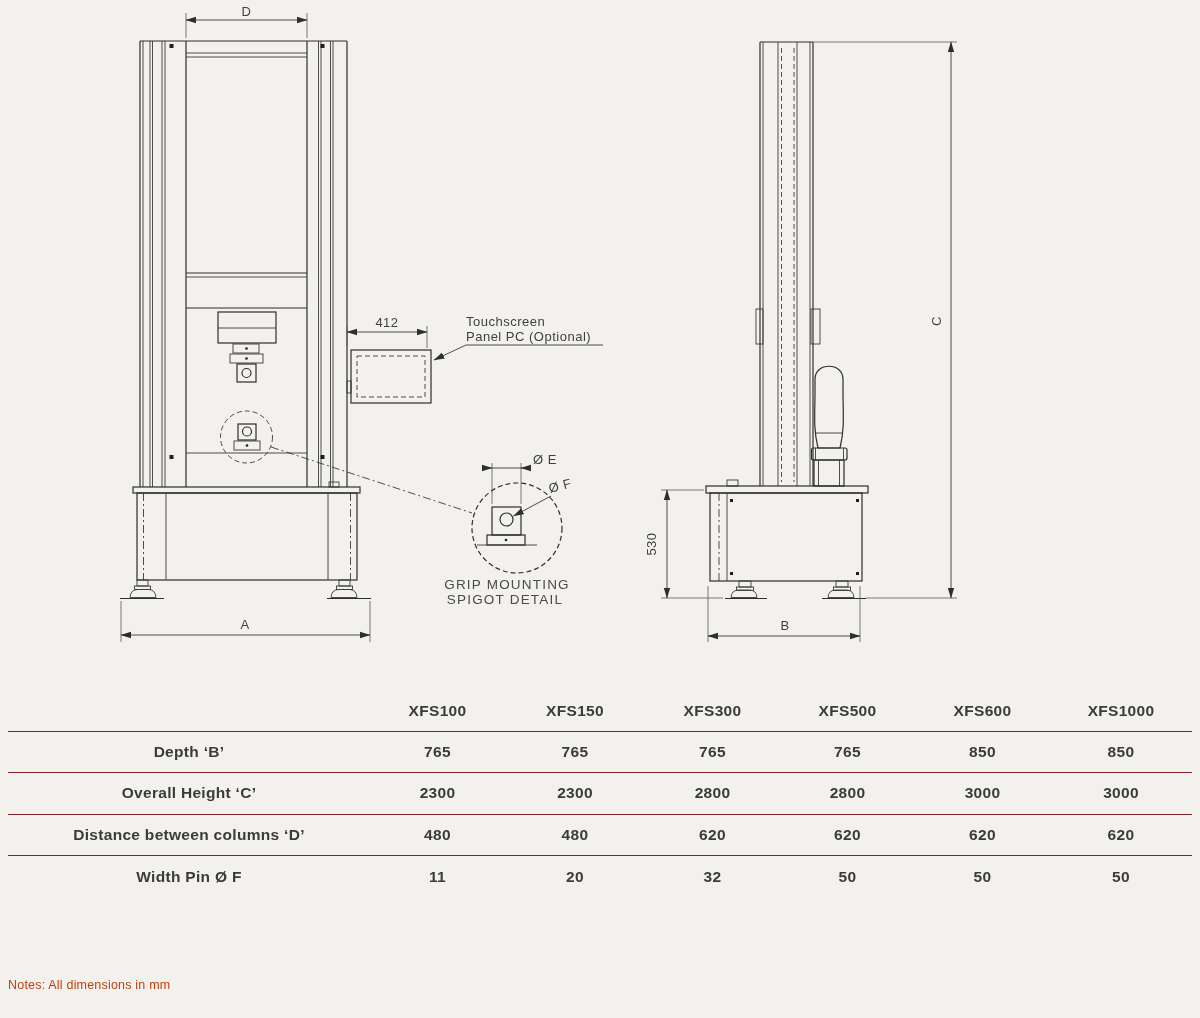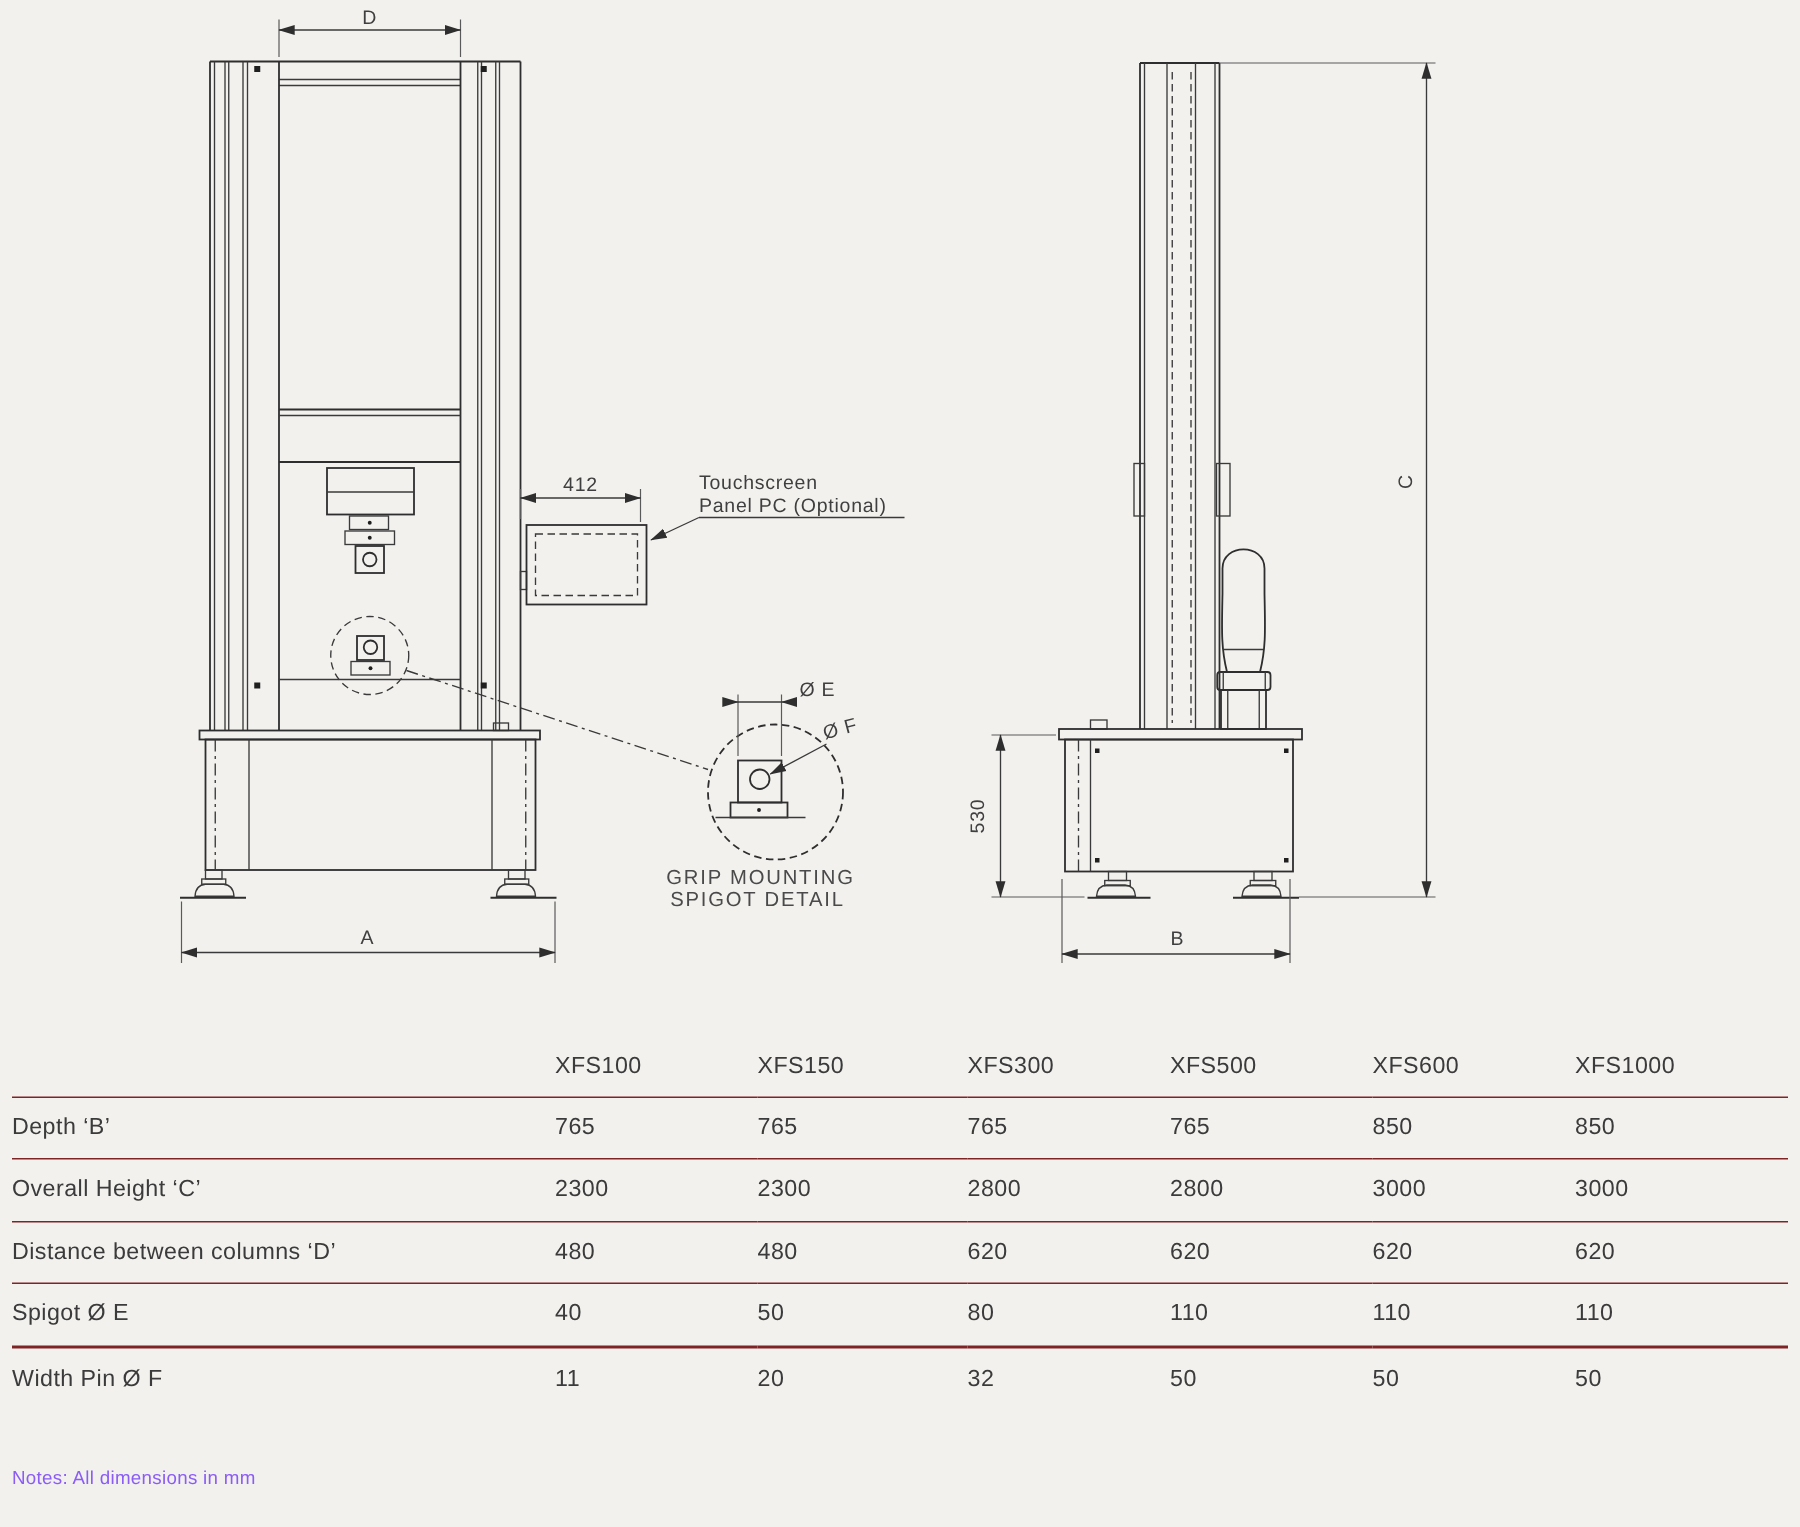--- a/index.html
+++ b/index.html
@@ -14,26 +14,26 @@
   .cl{stroke-dasharray:8 3 2 3;}
   .ext{stroke:#5a5a5a;stroke-width:0.8;fill:none;}
   .dim{stroke:#3a3a3a;stroke-width:0.9;fill:none;}
   .bolt{fill:#1f1f1f;stroke:none;}
   .dtxt{font:13px "Liberation Sans",sans-serif;fill:#3f3f3f;letter-spacing:0.5px;}
   .cap{font:13.5px "Liberation Sans",sans-serif;fill:#4a4a4a;letter-spacing:1.2px;}
 
   
   .spec-wrap{position:absolute;left:8px;top:681px;width:1184px;}
   table{border-collapse:collapse;table-layout:fixed;width:100%;color:#3b3b3b;}
-  th,td{font-size:15.5px;font-weight:normal;text-align:left;padding:0;letter-spacing:0.3px;}
+  th,td{font-size:15.5px;font-weight:bold;text-align:center;padding:0;letter-spacing:0.3px;}
   thead th{height:38.5px;vertical-align:bottom;padding-bottom:11px;border-bottom:1.5px solid #7e2424;}
   tbody th,tbody td{height:40.5px;vertical-align:middle;border-bottom:1.5px solid #7e2424;}
   tbody tr.thickline th,tbody tr.thickline td{border-bottom-width:2.5px;}
   tbody tr.lastline th,tbody tr.lastline td{border-bottom:none;height:42px;}
-  .notes{position:absolute;left:8px;top:977px;font-size:12.5px;line-height:17px;color:#8b5cf6;letter-spacing:0.2px;}
+  .notes{position:absolute;left:8px;top:977px;font-size:12.5px;line-height:17px;color:#c2410c;letter-spacing:0.2px;}
 </style>
 </head>
 <body>
 
 <div id="page">
 
   <svg id="drawing" width="1200" height="672" viewBox="0 0 1200 672" xmlns="http://www.w3.org/2000/svg">
     <defs>
       <marker id="arw" viewBox="0 0 10 8" markerWidth="11" markerHeight="8.8" refX="9.5" refY="4" orient="auto-start-reverse" markerUnits="userSpaceOnUse">
         <path d="M0,1 L10,4 L0,7 Z" fill="#2e2e2e"></path>
@@ -297,29 +297,20 @@
         </tr>
         <tr>
           <th>Distance between columns ‘D’</th>
           <td>480</td>
           <td>480</td>
           <td>620</td>
           <td>620</td>
           <td>620</td>
           <td>620</td>
         </tr>
-        <tr class="thickline">
-          <th>Spigot Ø E</th>
-          <td>40</td>
-          <td>50</td>
-          <td>80</td>
-          <td>110</td>
-          <td>110</td>
-          <td>110</td>
-        </tr>
         <tr class="lastline">
           <th>Width Pin Ø F</th>
           <td>11</td>
           <td>20</td>
           <td>32</td>
           <td>50</td>
           <td>50</td>
           <td>50</td>
         </tr>
       </tbody>

